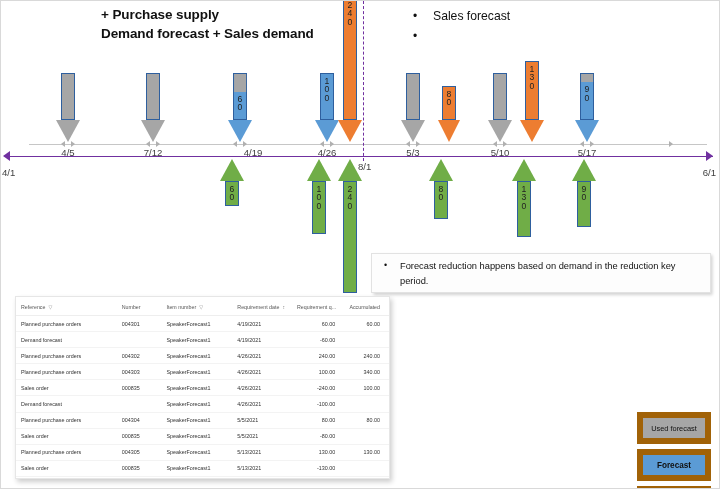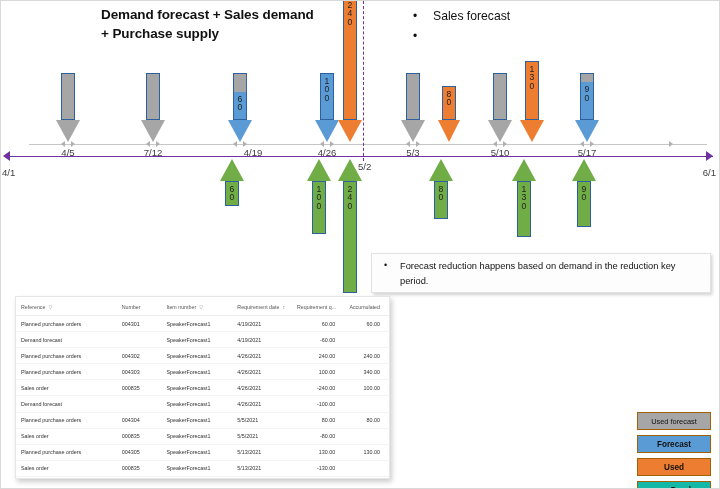--- a/index.html
+++ b/index.html
@@ -129,38 +129,38 @@
   }
   table.grid th.num,table.grid td.num{text-align:right;padding-right:9px;}
   .fico{font-size:5px;color:#888;margin-left:3px;}
 
   
   .legend{
     position:absolute;left:636px;top:411px;width:74px;
   }
   .legend .item{
     box-sizing:border-box;
-    border:1px solid #a16207;
-    height:18px;margin-bottom:5px;
+    border:6px solid #a16207;
+    height:32px;margin-bottom:5px;
     display:flex;align-items:center;justify-content:center;
     font-size:8.2px;color:#111;font-weight:bold;
   }
   .legend .item.used{background:#a6a6a6;font-weight:normal;font-size:7.4px;}
   .legend .item.fore{background:#5b9bd5;}
   .legend .item.sale{background:#ed7d31;}
   .legend .item.purc{background:#14b8a6;padding-left:30px;}
 </style>
 </head>
 <body>
 
 <div id="slide">
 
   <div class="title-block">
+    <div>+ Purchase supply</div>
     <div>Demand forecast + Sales demand</div>
-    <div>+ Purchase supply</div>
   </div>
 
   <div class="bullets">
     <div class="bl">
       <span class="dot">•</span>
       <span>Sales forecast</span>
     </div>
     <div class="bl">
       <span class="dot">•</span>
     </div>
@@ -194,21 +194,21 @@
       <div class="tick-label" style="left: 586px;">5/17</div>
       <div class="tick-arrow l" style="left: 579px;"></div>
       <div class="tick-arrow r" style="left: 589px;"></div>
       <div class="tick-arrow r" style="left: 668px;"></div>
     </div>
 
   <div class="end-label" style="left:1px;">4/1</div>
   <div class="end-label" style="right:3px;">6/1</div>
 
   <div class="divider" style="left:362px;"></div>
-  <div class="mid-label" style="left:357px;">5/2</div>
+  <div class="mid-label" style="left:357px;">8/1</div>
 
   <div id="arrows">
       <div class="arrow" style="left: 55px; top: 72px; width: 24px; height: 69px;">
         <div class="shaft" style="width: 14px; height: 47px; top: 0px; background: rgb(166, 166, 166);"></div>
         <div class="head down" style="top: 47px; border-left-width: 12px; border-right-width: 12px; border-top: 22px solid rgb(166, 166, 166);"></div>
       </div>
       <div class="arrow" style="left: 140px; top: 72px; width: 24px; height: 69px;">
         <div class="shaft" style="width: 14px; height: 47px; top: 0px; background: rgb(166, 166, 166);"></div>
         <div class="head down" style="top: 47px; border-left-width: 12px; border-right-width: 12px; border-top: 22px solid rgb(166, 166, 166);"></div>
       </div>

